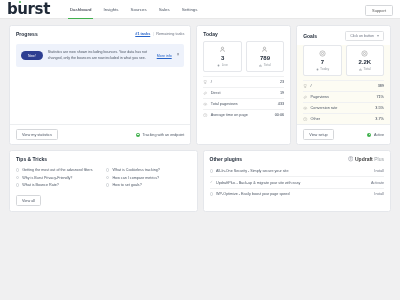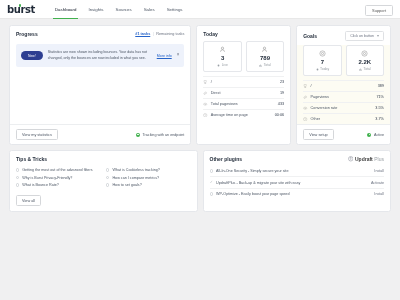--- a/index.html
+++ b/index.html
@@ -16,21 +16,21 @@
   .topbar {
     height: 19px;
     background: #ffffff;
     display: flex;
     align-items: center;
     padding: 0 7px;
     position: relative;
     border-bottom: 1px solid #e8e8e8;
   }
   .logo {
-    font-size: 10px;
+    font-size: 15px;
     font-weight: bold;
     color: #1f2937;
     letter-spacing: -0.4px;
     position: relative;
     margin-right: 14px;
     font-family: "DejaVu Sans", sans-serif;
   }
   .logo .dot {
     position: absolute;
     width: 2.6px; height: 2.6px;

